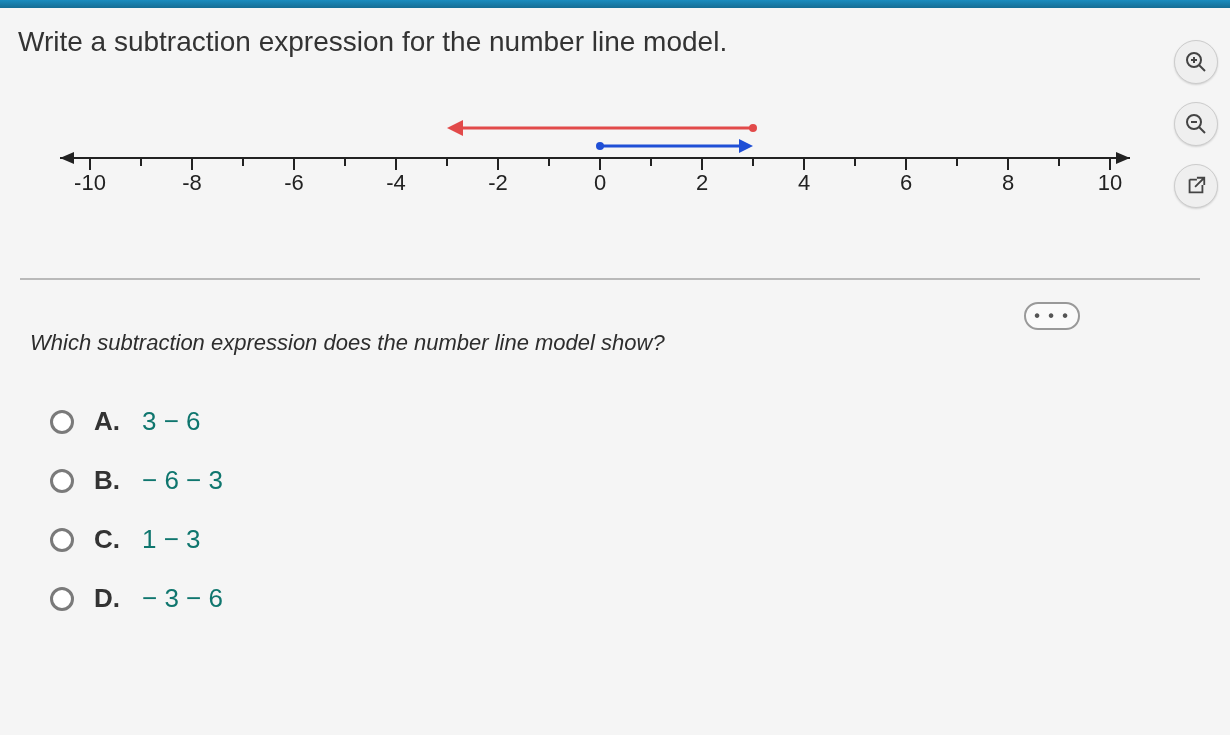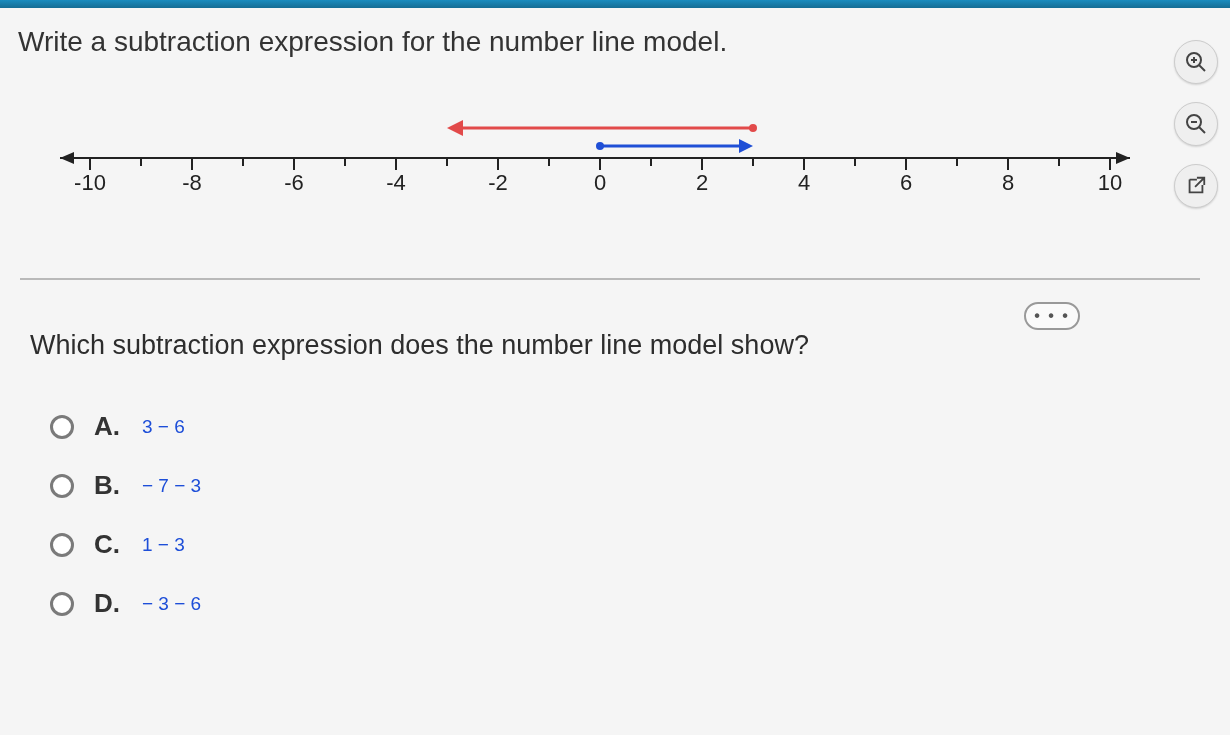--- a/index.html
+++ b/index.html
@@ -56,23 +56,24 @@
       background: #fafafa;
       display: flex;
       align-items: center;
       justify-content: center;
       color: #555;
       font-weight: bold;
       letter-spacing: 2px;
       cursor: pointer;
     }
     .question {
-      font-size: 27px;
+      font-size: 22px;
       color: #2d2d2d;
       margin: 50px 0 50px 20px;
+      font-style: italic;
     }
     .choices {
       margin-left: 40px;
     }
     .choice {
       display: flex;
       align-items: center;
       margin-bottom: 28px;
       cursor: pointer;
     }
@@ -85,22 +86,22 @@
       background: #fff;
     }
     .choice-letter {
       font-size: 26px;
       font-weight: bold;
       color: #333;
       margin-right: 18px;
       min-width: 30px;
     }
     .choice-text {
-      font-size: 19px;
-      color: #1d4ed8;
+      font-size: 26px;
+      color: #0f766e;
     }
     .tools {
       position: absolute;
       right: 12px;
       top: 40px;
       display: flex;
       flex-direction: column;
       gap: 18px;
     }
     .tool-btn {
@@ -194,21 +195,21 @@
 
   <div class="choices">
     <div class="choice">
       <div class="radio"></div>
       <span class="choice-letter">A.</span>
       <span class="choice-text">3 − 6</span>
     </div>
     <div class="choice">
       <div class="radio"></div>
       <span class="choice-letter">B.</span>
-      <span class="choice-text">− 7 − 3</span>
+      <span class="choice-text">− 6 − 3</span>
     </div>
     <div class="choice">
       <div class="radio"></div>
       <span class="choice-letter">C.</span>
       <span class="choice-text">1 − 3</span>
     </div>
     <div class="choice">
       <div class="radio"></div>
       <span class="choice-letter">D.</span>
       <span class="choice-text">− 3 − 6</span>

